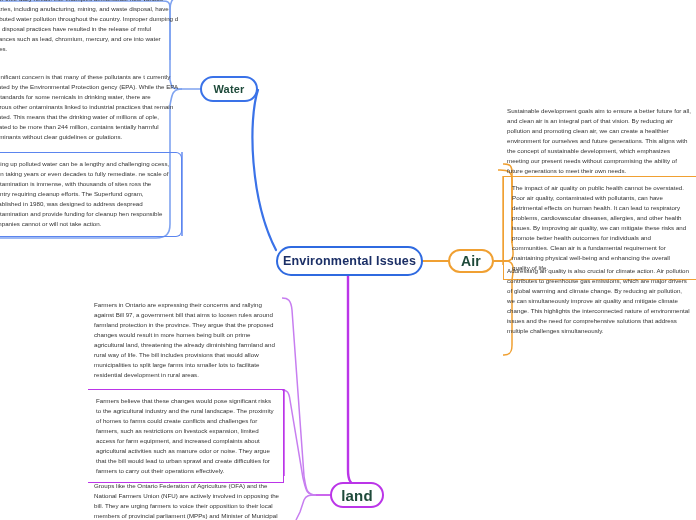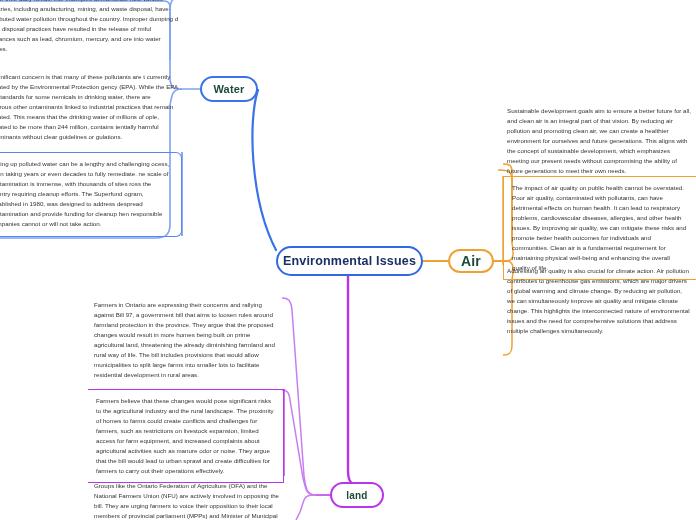--- a/index.html
+++ b/index.html
@@ -77,21 +77,21 @@
     font-size: 14px;
   }
 
   #node-land {
     left: 330px;
     top: 482px;
     width: 54px;
     height: 26px;
     border: 2px solid #bb35e8;
     color: #1e4a3a;
-    font-size: 10px;
+    font-size: 15px;
   }
 
   
   .leaf {
     position: absolute;
     box-sizing: border-box;
     font-size: 6.2px;
     line-height: 1.62;
     color: #333333;
     text-align: left;

